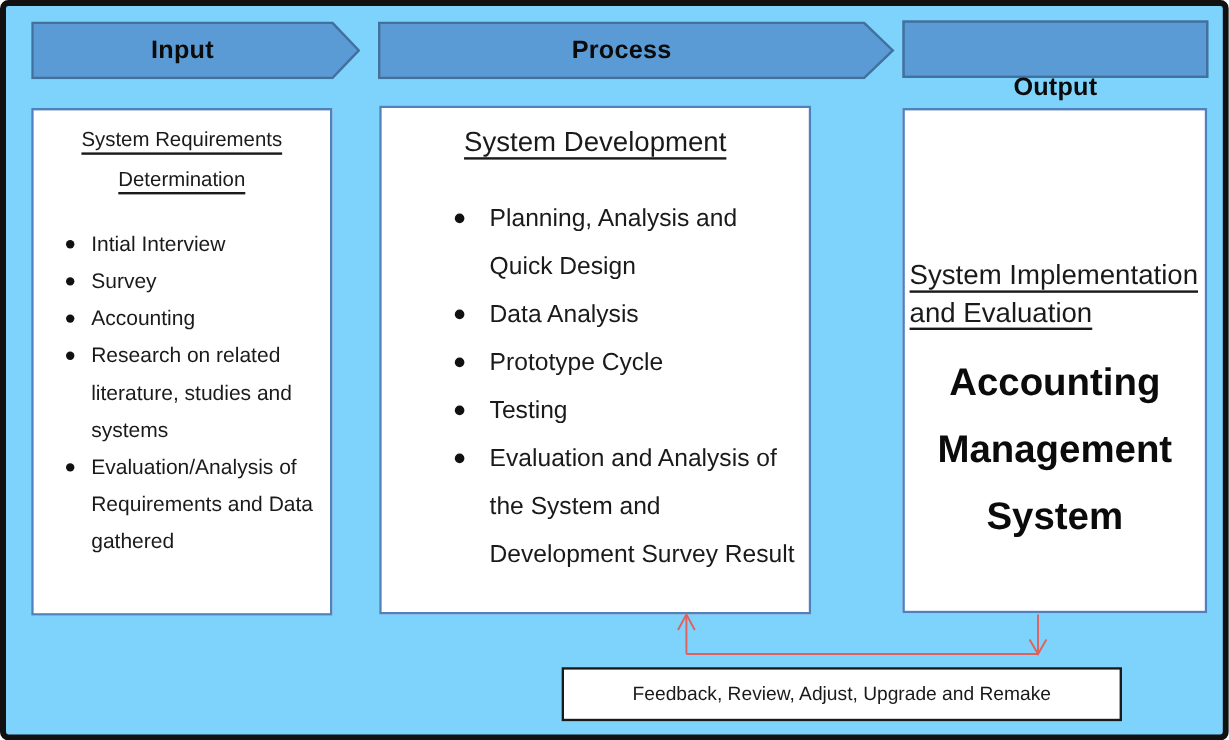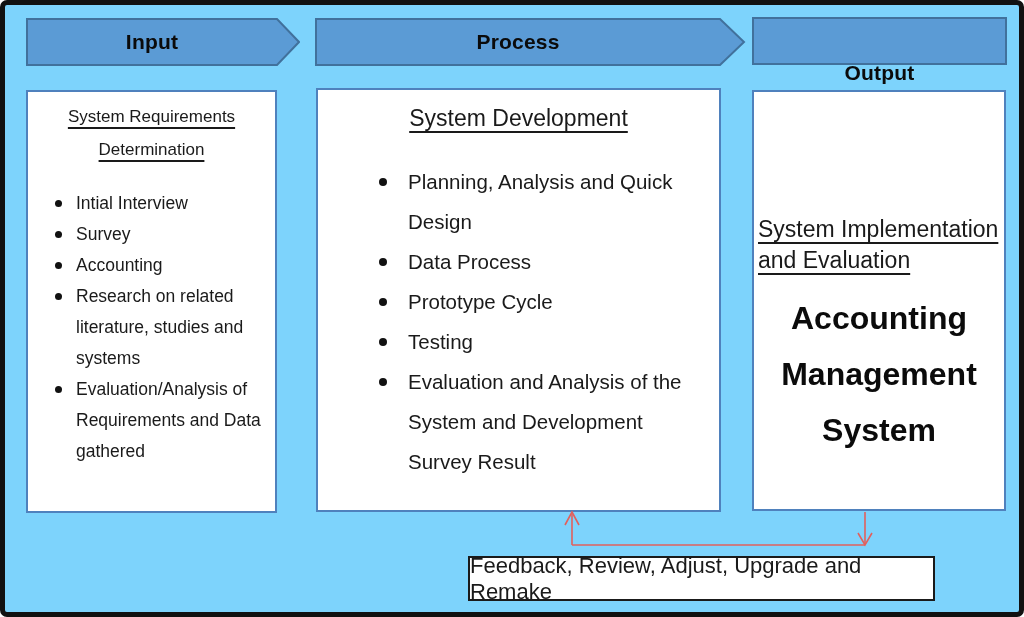--- a/index.html
+++ b/index.html
@@ -42,21 +42,21 @@
   .shape-input  .shape-label { width: 252px; }
   .shape-process .shape-label { width: 406px; }
   .shape-output .shape-label { width: 100%; margin-top: 32px; }
 
   
   .cbox {
     position: absolute; background: #ffffff;
     border: 2px solid var(--box-border);
   }
   .box-input   { left: 21px;  top: 85px; width: 251px; height: 423px; padding: 8px 4px 0 4px; }
-  .box-process { left: 311px; top: 83px; width: 405px; height: 424px; padding: 12px 6px 0 6px; }
+  .box-process { left: 311px; top: 83px; width: 360px; height: 424px; padding: 12px 6px 0 6px; }
   .box-output  { left: 747px; top: 85px; width: 254px; height: 421px; padding: 122px 4px 0 4px; }
 
   .u { text-decoration: underline; text-underline-offset: 5px; text-decoration-thickness: 1.5px; }
 
   .box-title { text-align: center; }
   .box-input .box-title { font-size: 17px; line-height: 33px; margin-bottom: 22px; }
   .box-process .box-title { font-size: 23px; line-height: 32px; margin-bottom: 28px; }
   .title-line { display: inline-block; }
 
   ul.bullets { list-style: none; margin: 0; padding: 0; }
@@ -76,21 +76,21 @@
   .output-title { text-align: center; font-size: 32px; font-weight: bold; line-height: 56px; margin-top: 14px; color: #0b0b0b; }
 
   
   .connector { position: absolute; left: 550px; top: 500px; width: 340px; height: 55px; }
   .connector polyline { fill: none; stroke: var(--connector-red); stroke-width: 1.6; }
 
   .feedback-box {
     position: absolute; left: 463px; top: 551px; width: 467px; height: 45px;
     border: 2px solid #1a1a1a; background: #ffffff;
     display: flex; align-items: center; justify-content: center;
-    font-size: 22px;
+    font-size: 16px;
   }
 </style>
 </head>
 <body>
 
 <div class="frame">
 
   <div class="shape shape-input">
     <svg width="274" height="48" viewBox="0 0 274 48">
       <polygon class="shape-poly" points="1,1 251,1 273,24 251,47 1,47"></polygon>
@@ -122,21 +122,21 @@
       <li>Evaluation/Analysis of Requirements and Data gathered</li>
     </ul>
   </div>
 
   <div class="cbox box-process">
     <div class="box-title">
       <span class="title-line u">System Development</span>
     </div>
     <ul class="bullets">
       <li>Planning, Analysis and Quick Design</li>
-      <li>Data Process</li>
+      <li>Data Analysis</li>
       <li>Prototype Cycle</li>
       <li>Testing</li>
       <li>Evaluation and Analysis of the System and Development Survey Result</li>
     </ul>
   </div>
 
   <div class="cbox box-output">
     <div class="output-subtitle">
       <span class="title-line u">System Implementation</span><br>
       <span class="title-line u">and Evaluation</span>

